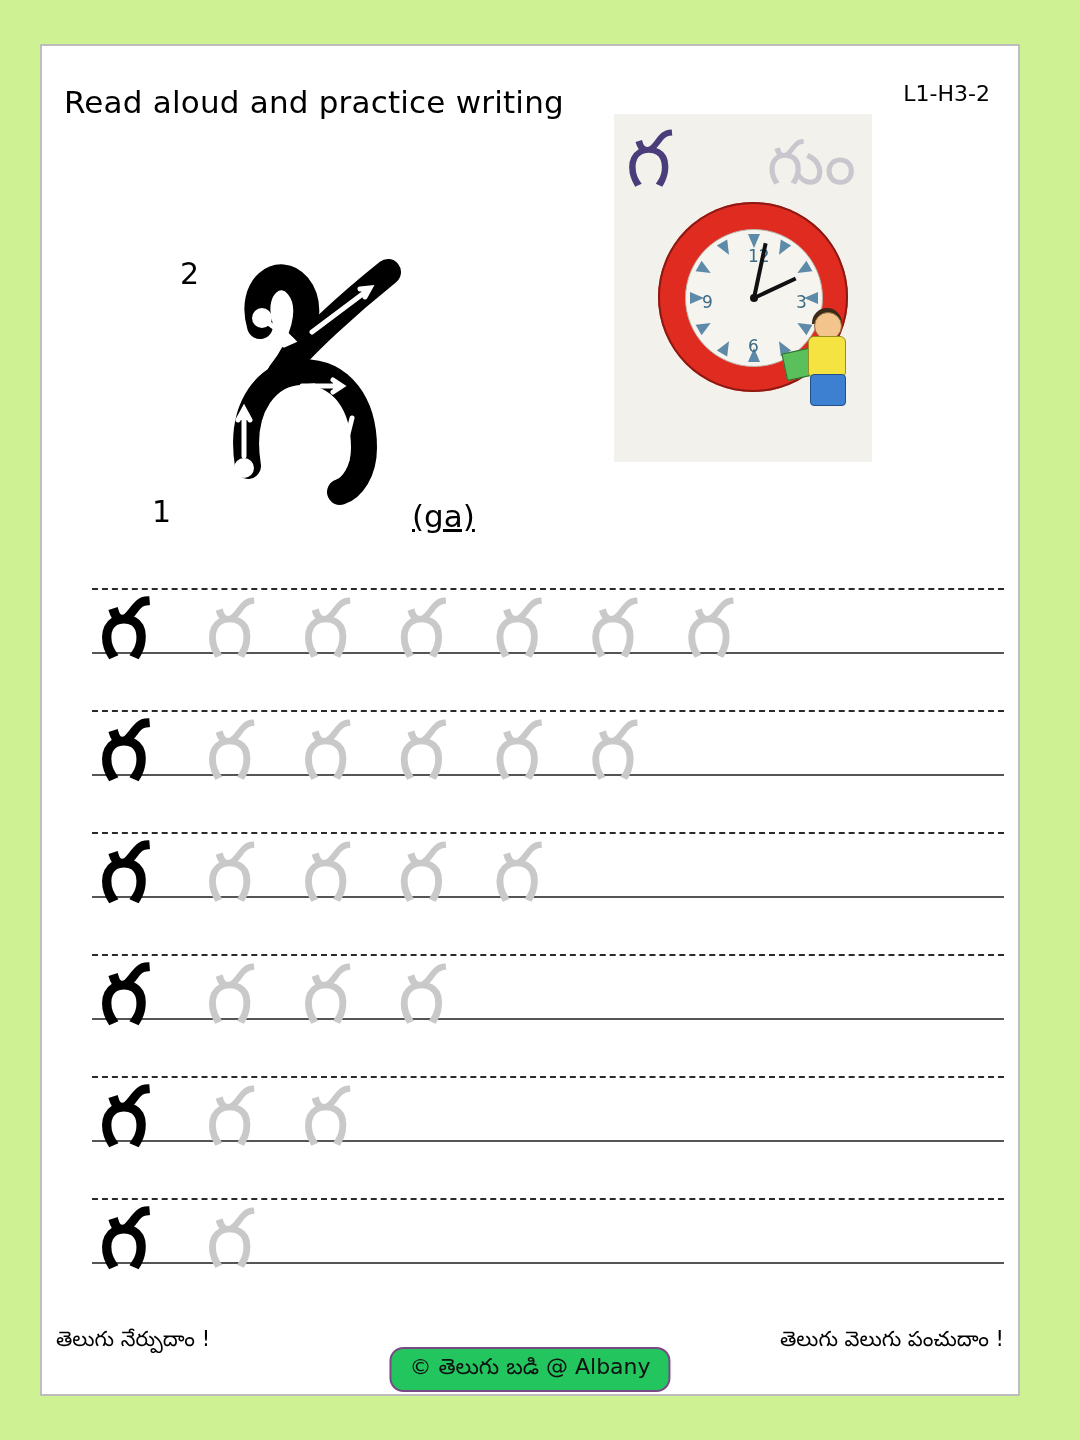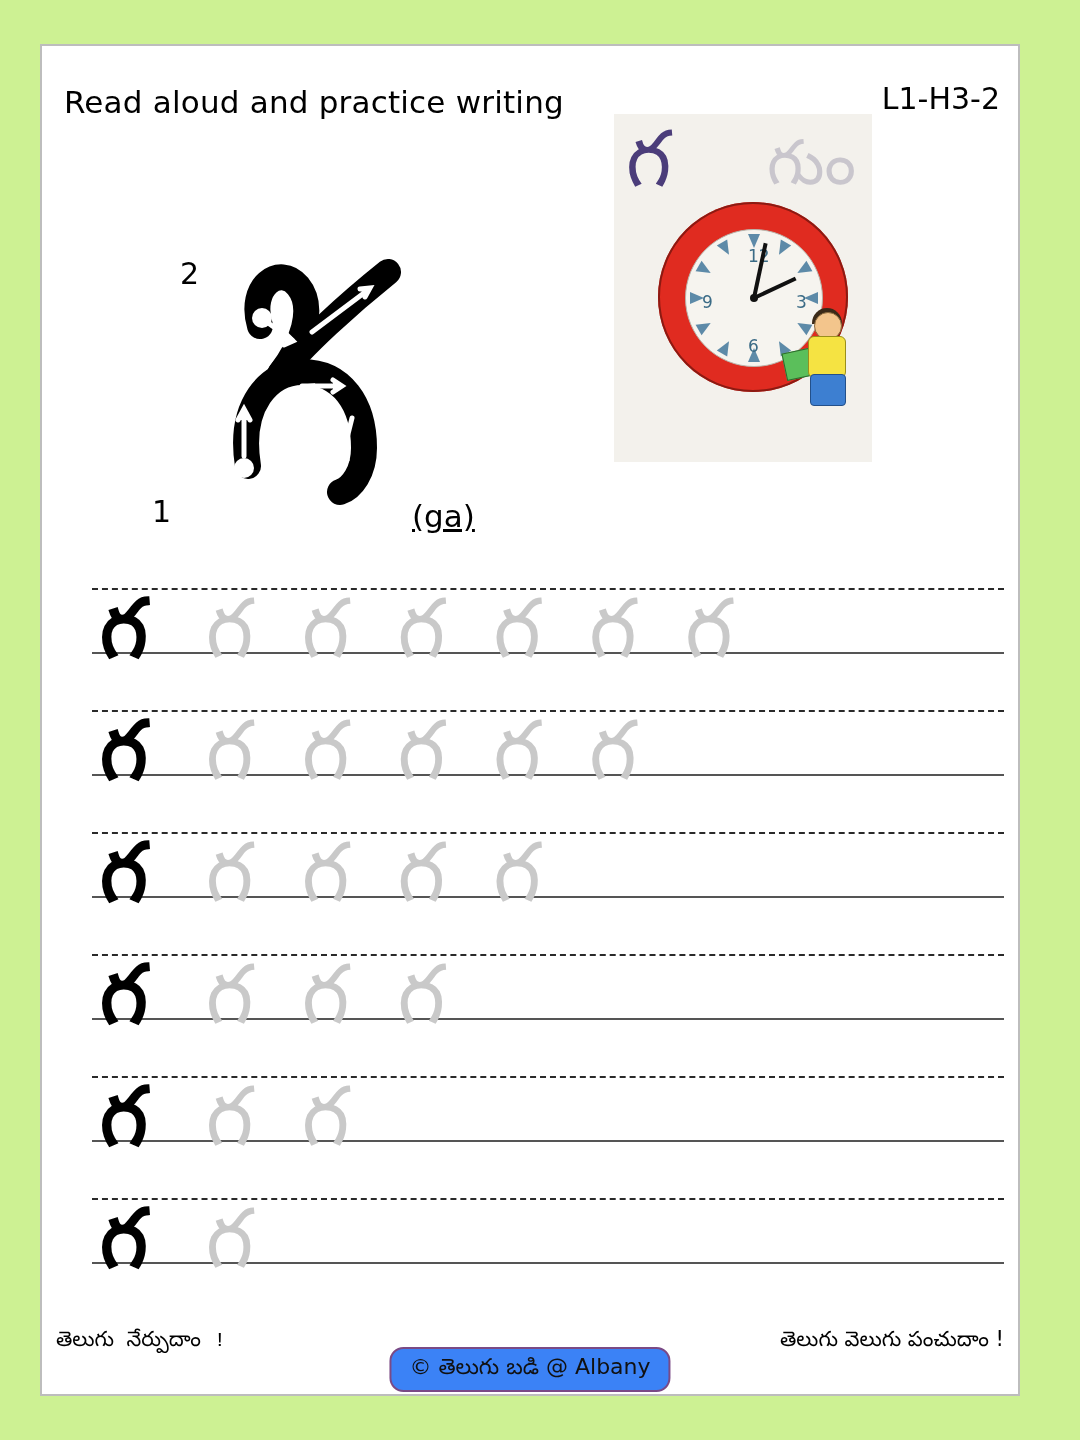--- a/index.html
+++ b/index.html
@@ -29,23 +29,23 @@
     position: absolute;
     left: 22px;
     top: 38px;
     font-size: 31px;
     color: #000;
     font-family: "DejaVu Sans", sans-serif;
     letter-spacing: 0.2px;
   }
   .code {
     position: absolute;
-    right: 18px;
+    right: 28px;
     top: 35px;
-    font-size: 30px;
+    font-size: 22px;
     color: #000;
     text-align: right;
   }
 
   
   .stroke-box {
     position: absolute;
     left: 110px;
     top: 90px;
     width: 400px;
@@ -254,35 +254,34 @@
   }
   .glyph.solid { color: #000; font-weight: bold; margin-right: 58px; }
 
   
   .footer-left {
     position: absolute;
     left: 14px;
     bottom: 38px;
     font-size: 21px;
     color: #000;
-    font-family: Liberation Mono, monospace;
   }
   .footer-right {
     position: absolute;
     right: 14px;
     bottom: 38px;
     font-size: 21px;
     color: #000;
   }
   .footer-badge {
     position: absolute;
     left: 50%;
     transform: translateX(-50%);
     bottom: 2px;
-    background: #3b82f6;
+    background: #22c55e;
     border: 2px solid #7a4a86;
     border-radius: 14px;
     padding: 5px 18px;
     font-size: 22px;
     color: #111;
     white-space: nowrap;
   }
 </style>
 </head>
 <body>

